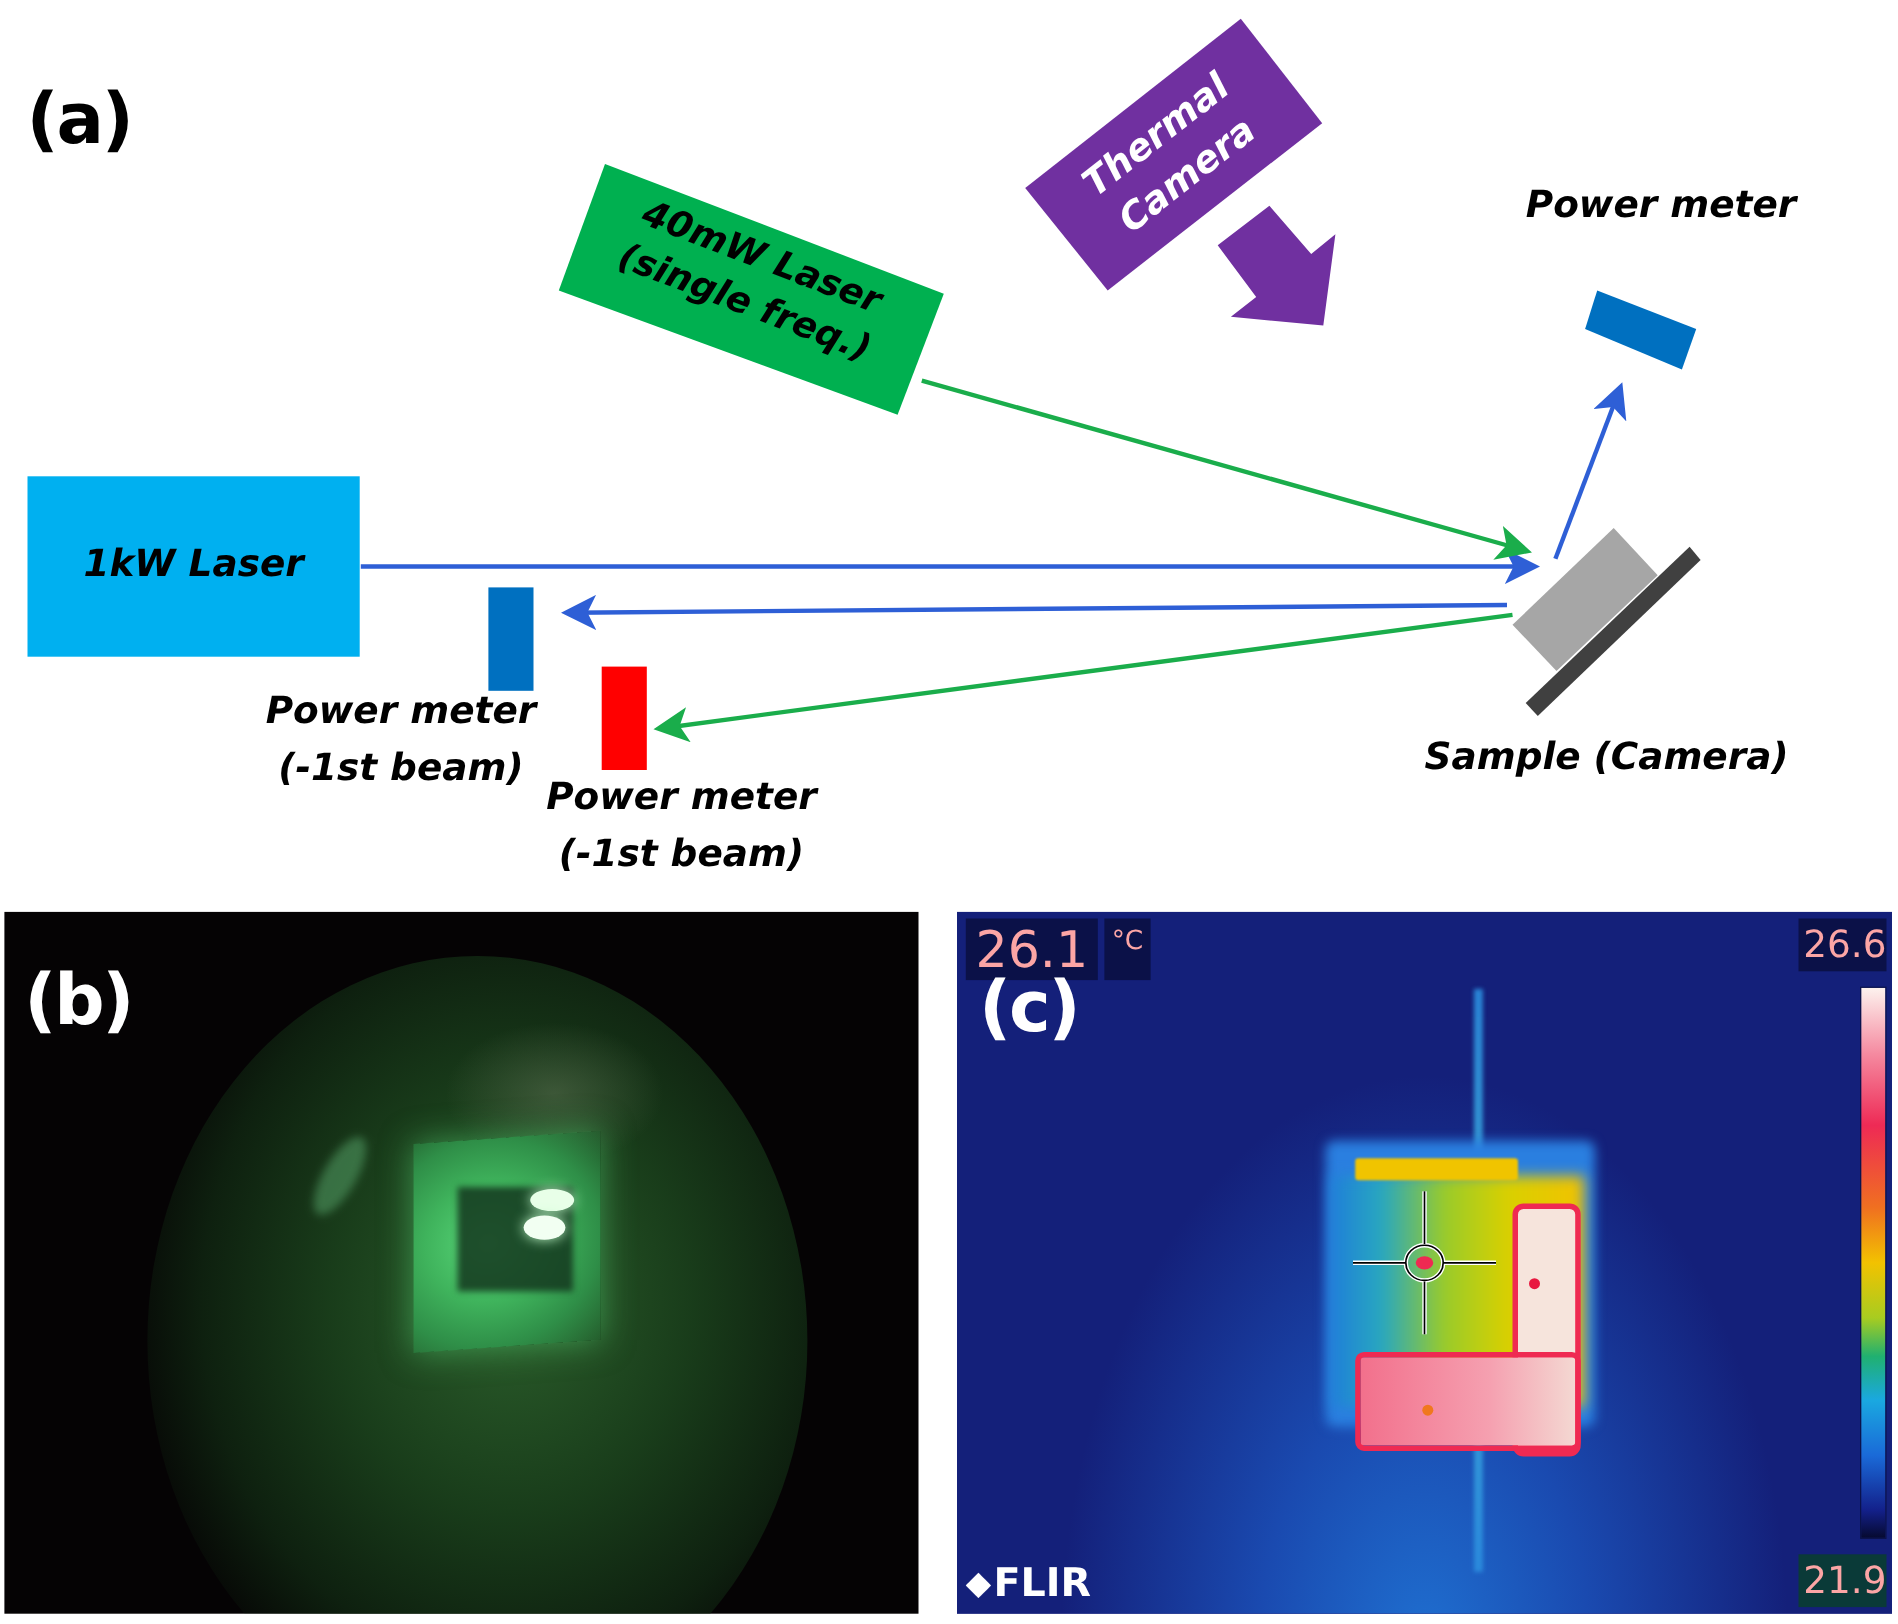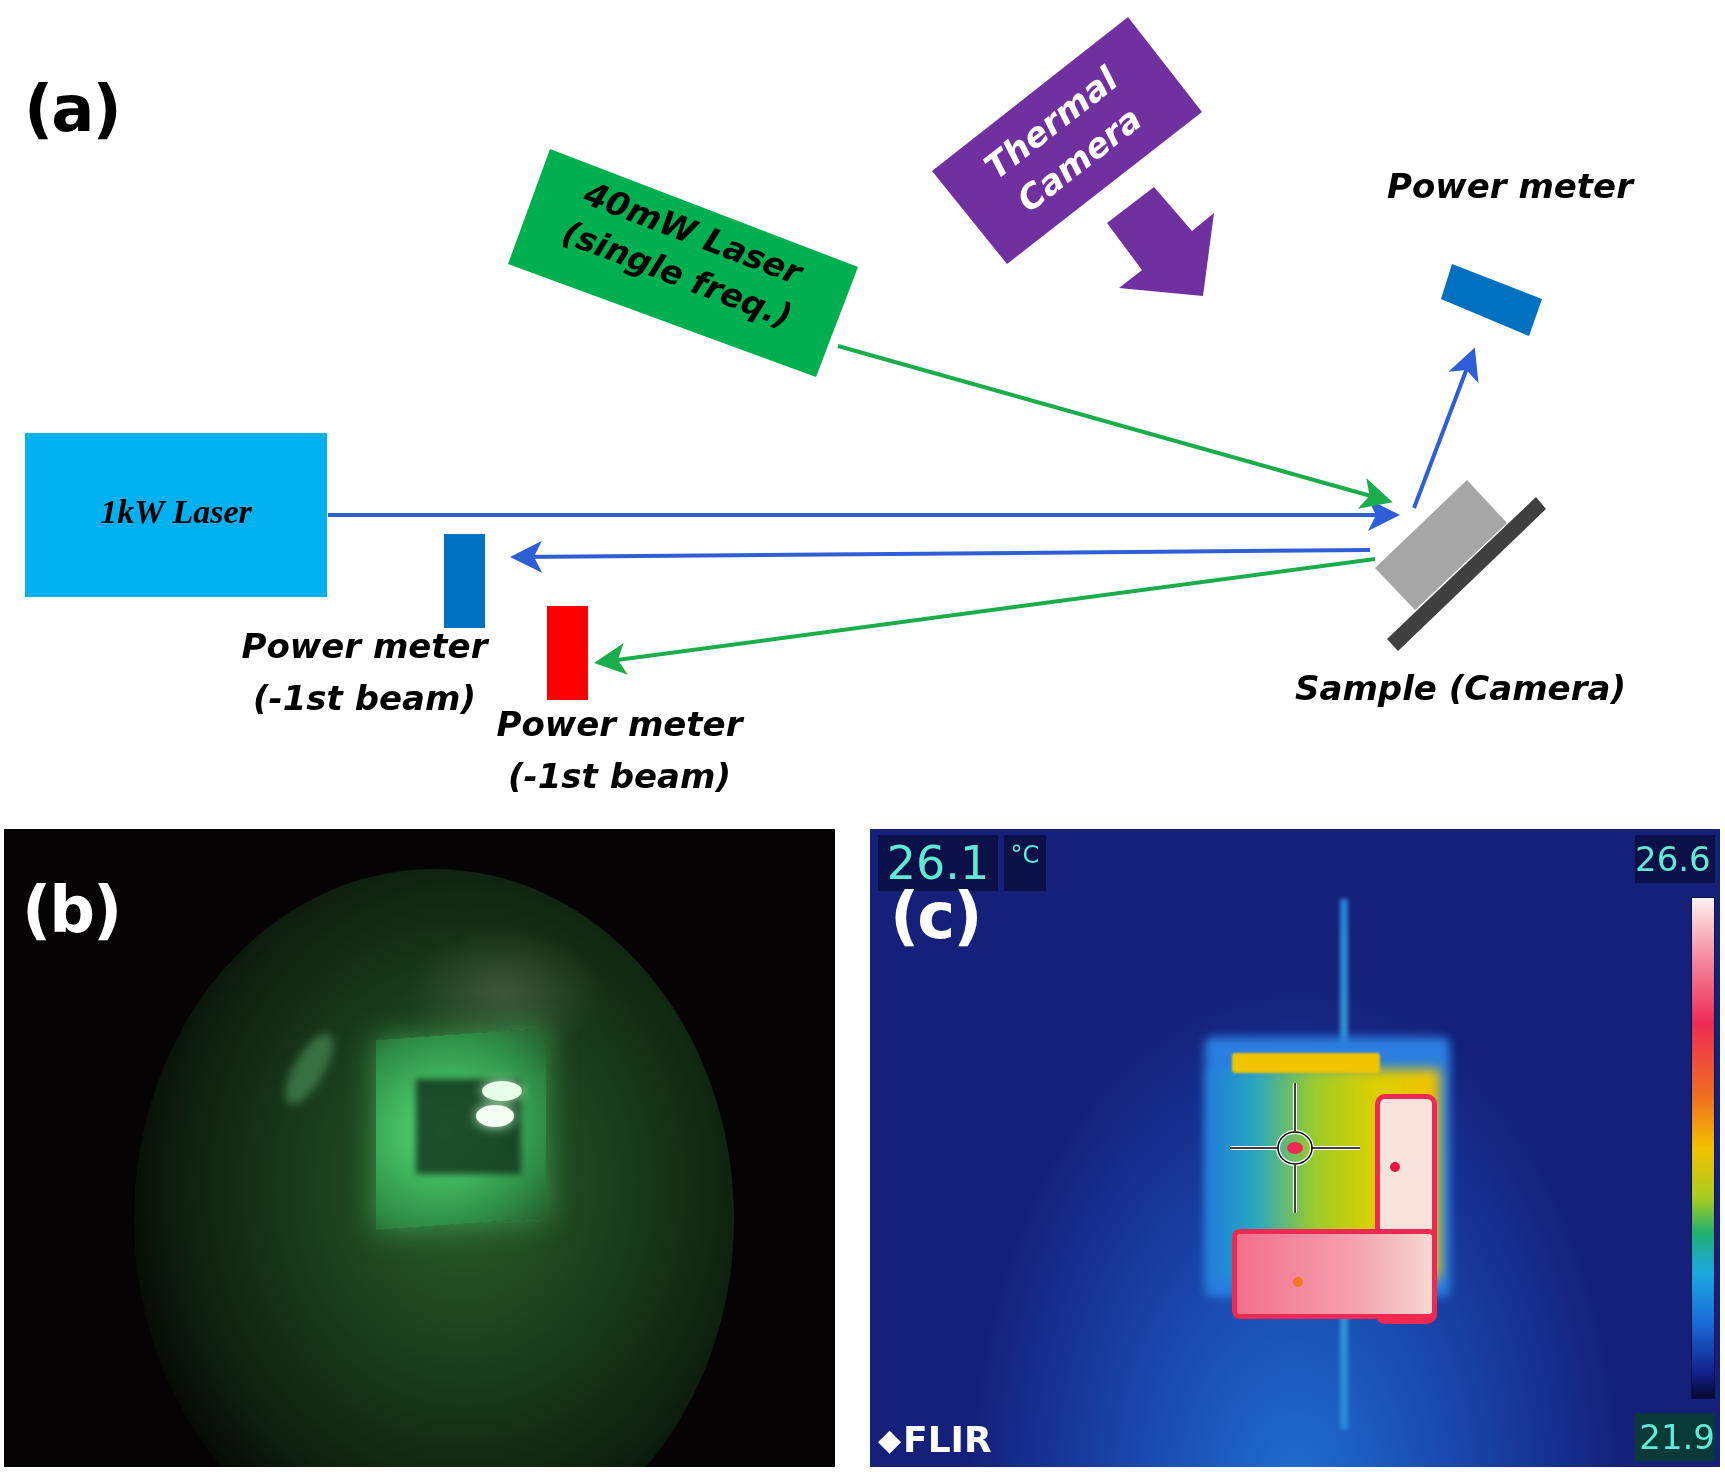--- a/index.html
+++ b/index.html
@@ -4,21 +4,21 @@
 <style>
   html, body { margin:0; padding:0; background:#ffffff; }
   body { width:1725px; height:1476px; position:relative; overflow:hidden;
          font-family:"Liberation Sans", "DejaVu Sans", sans-serif; }
   .abs { position:absolute; }
   .panel-label { font-family:"DejaVu Sans", sans-serif; font-weight:bold; font-size:64px; letter-spacing:-2px; }
   .bi { font-family:"DejaVu Sans", sans-serif; font-weight:bold; font-style:italic; color:#000; white-space:nowrap; }
   #diagram { position:absolute; left:0; top:0; width:1725px; height:820px; }
   #photo-b { position:absolute; left:4px; top:829px; width:831px; height:638px; background:#050304; overflow:hidden; }
   #photo-c { position:absolute; left:870px; top:829px; width:850px; height:638px; background:#14207a; overflow:hidden; }
-  .flir-box { background:#0b1148; color:#5eead4; font-family:"DejaVu Sans", sans-serif; position:absolute; }
+  .flir-box { background:#0b1148; color:#fca5a5; font-family:"DejaVu Sans", sans-serif; position:absolute; }
 </style>
 </head>
 <body>
 
 <div id="diagram">
   <div class="abs panel-label" style="left:24px;top:72px;color:#000;">(a)</div>
 
   <svg class="abs" style="left:0;top:0;" width="1725" height="820">
     <defs>
       <marker id="ahb" markerWidth="8" markerHeight="8" refX="6" refY="4" orient="auto" markerUnits="strokeWidth">
@@ -46,21 +46,21 @@
 
     <rect x="547" y="606" width="41" height="94" fill="#ff0000"></rect>
 
     <line x1="328" y1="515" x2="1392" y2="515" stroke="#2e5fd6" stroke-width="4" marker-end="url(#ahb)"></line>
     <line x1="838" y1="346" x2="1385" y2="500" stroke="#1aad4b" stroke-width="4" marker-end="url(#ahg)"></line>
     <line x1="1370" y1="550" x2="518" y2="557" stroke="#2e5fd6" stroke-width="4" marker-end="url(#ahb)"></line>
     <line x1="1375" y1="559" x2="602" y2="662" stroke="#1aad4b" stroke-width="4" marker-end="url(#ahg)"></line>
     <line x1="1414" y1="508" x2="1472" y2="355" stroke="#2e5fd6" stroke-width="4" marker-end="url(#ahb)"></line>
   </svg>
 
-  <div class="abs bi" style="left:25px;top:493px;width:302px;text-align:center;font-size:34px;font-family:Liberation Serif, serif;">1kW Laser</div>
+  <div class="abs bi" style="left:25px;top:493px;width:302px;text-align:center;font-size:34px;">1kW Laser</div>
 
   <div class="abs bi" style="left:525px;top:210px;width:320px;text-align:center;font-size:33px;line-height:44px;transform:rotate(21deg);transform-origin:50% 50%;">
     <div>40mW Laser</div>
     <div>(single freq.)</div>
   </div>
 
   <div class="abs" style="left:960px;top:95px;width:210px;text-align:center;font-family:'DejaVu Sans',sans-serif;font-weight:bold;font-style:italic;color:#fff;font-size:34px;line-height:46px;transform:rotate(-38deg);transform-origin:50% 50%;">
     <div>Thermal</div>
     <div>Camera</div>
   </div>
@@ -128,21 +128,21 @@
       <line x1="425" y1="254" x2="425" y2="302"></line>
       <line x1="425" y1="336" x2="425" y2="384"></line>
       <ellipse cx="425" cy="319" rx="17" ry="16" fill="none"></ellipse>
     </g>
     <ellipse cx="425" cy="319" rx="8" ry="6" fill="#ef2a52"></ellipse>
   </svg>
 
   <div class="flir-box" style="left:8px;top:6px;width:120px;height:56px;font-size:46px;line-height:56px;text-align:center;">26.1</div>
   <div class="flir-box" style="left:134px;top:6px;width:42px;height:56px;font-size:24px;line-height:40px;text-align:center;">°C</div>
 
-  <div class="flir-box" style="left:765px;top:6px;width:80px;height:48px;font-size:34px;line-height:48px;text-align:left;">26.6</div>
+  <div class="flir-box" style="left:765px;top:6px;width:80px;height:48px;font-size:34px;line-height:48px;text-align:right;">26.6</div>
 
   <div class="abs" style="left:821px;top:68px;width:22px;height:500px;border:1px solid #0b1148;
               background:linear-gradient(to bottom,#fdf2ee 0%,#f58aa0 12%,#ee2a55 25%,#f07020 40%,#f2c200 50%,#a8cc20 60%,#20b070 67%,#1aa8e0 75%,#1a6ad8 85%,#13208a 95%,#060a30 100%);"></div>
 
   <div class="flir-box" style="left:765px;top:584px;width:80px;height:48px;font-size:34px;line-height:48px;text-align:right;background:#0a3a38;">21.9</div>
 
   <div class="abs" style="left:8px;top:590px;color:#fff;font-family:'DejaVu Sans',sans-serif;font-weight:bold;font-size:36px;display:flex;align-items:center;">
     <span style="font-size:30px;margin-right:2px;">◆</span>
     <span>FLIR</span>
   </div>

